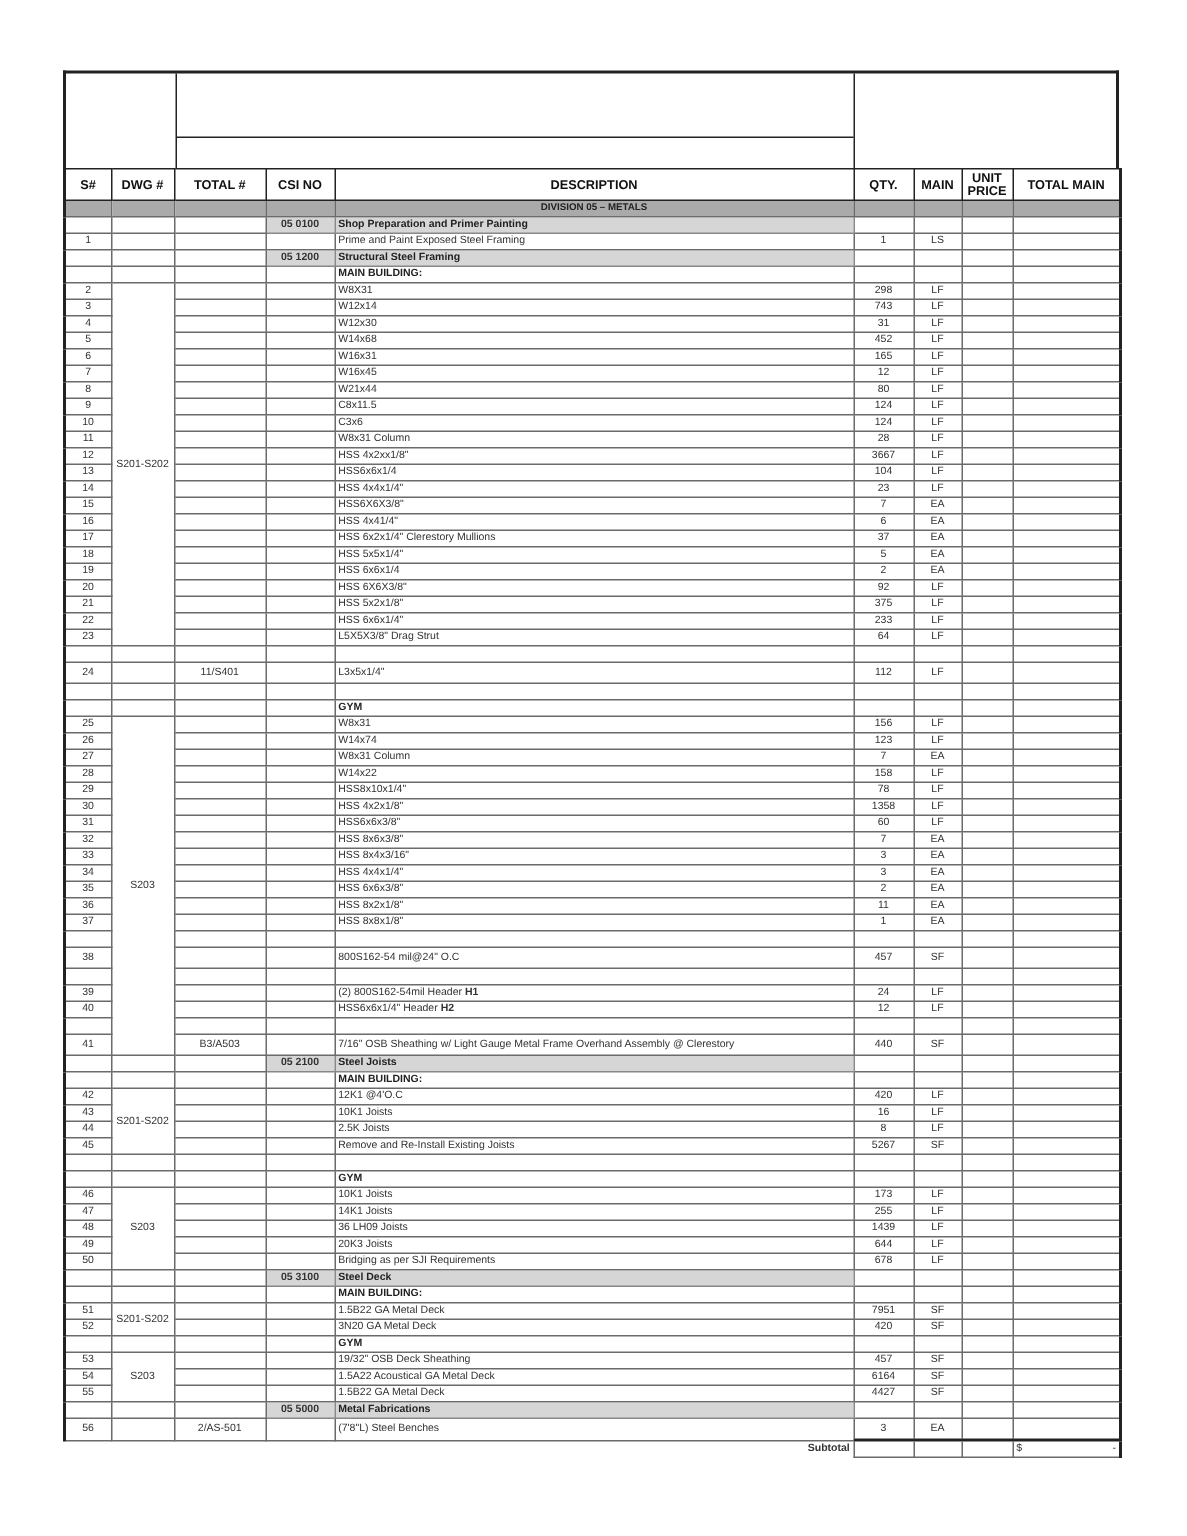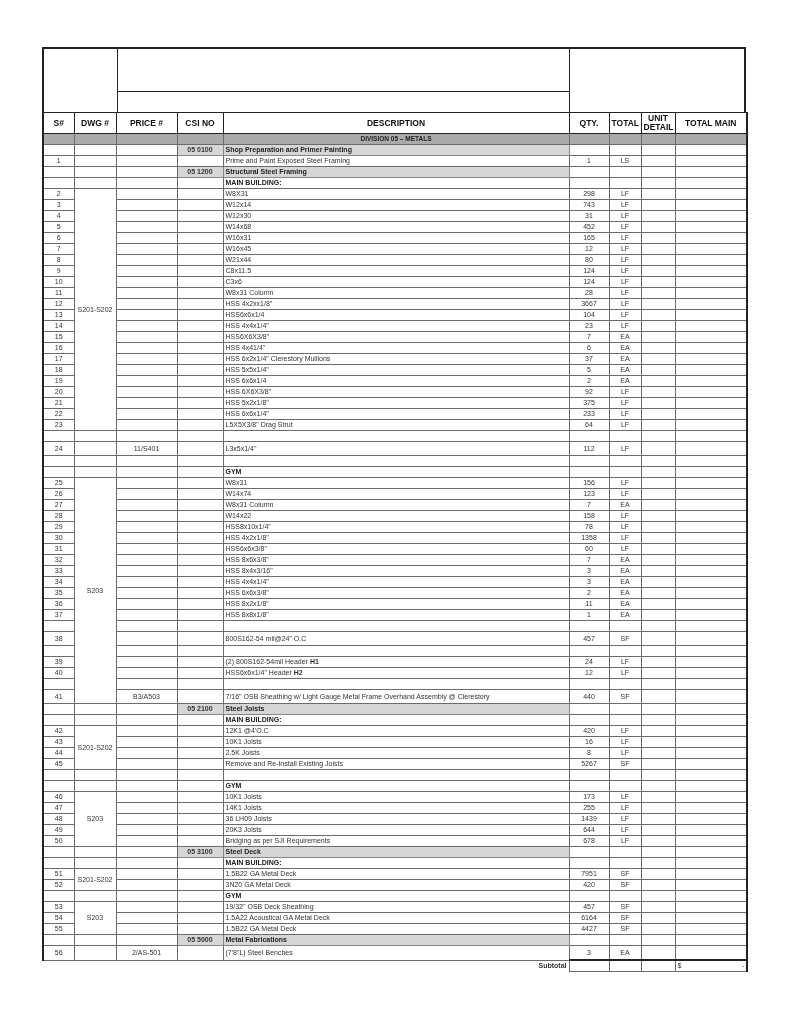--- a/index.html
+++ b/index.html
@@ -43,26 +43,26 @@
         <col style="width:346px">
         <col style="width:40px">
         <col style="width:32px">
         <col style="width:34px">
         <col style="width:72px">
     </colgroup>
     <tbody>
         <tr class="hdr">
       <td>S#</td>
       <td>DWG #</td>
-      <td>PRICE #</td>
+      <td>TOTAL #</td>
       <td>CSI NO</td>
       <td>DESCRIPTION</td>
       <td>QTY.</td>
-      <td>TOTAL</td>
-      <td>UNIT DETAIL</td>
+      <td>MAIN</td>
+      <td>UNIT PRICE</td>
       <td>TOTAL MAIN</td>
     </tr>
     <tr class="div">
       <td></td>
           <td></td>
           <td></td>
           <td></td>
       <td class="desc">DIVISION 05 – METALS</td>
       <td></td>
           <td></td>

